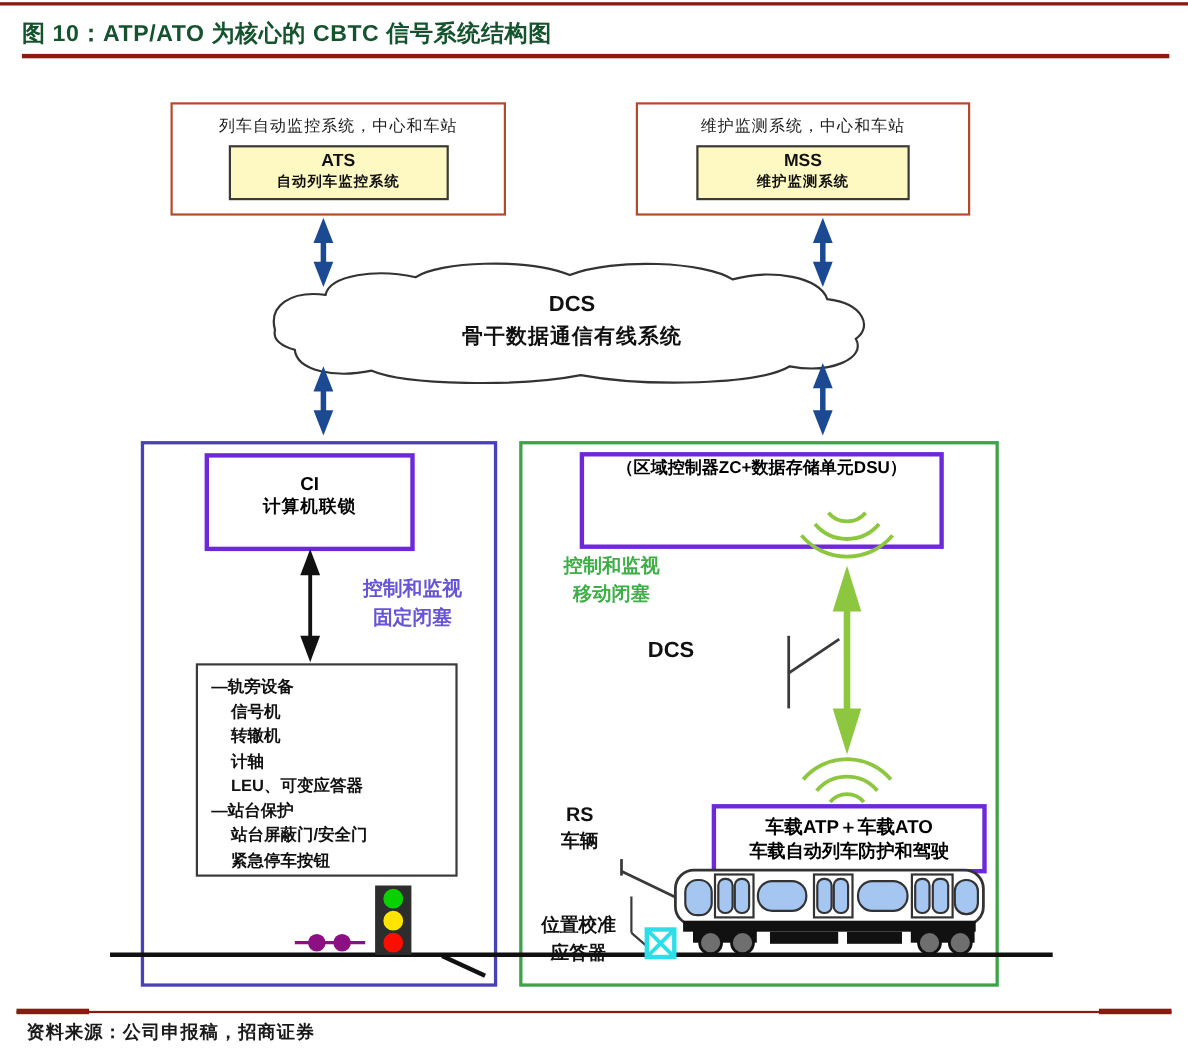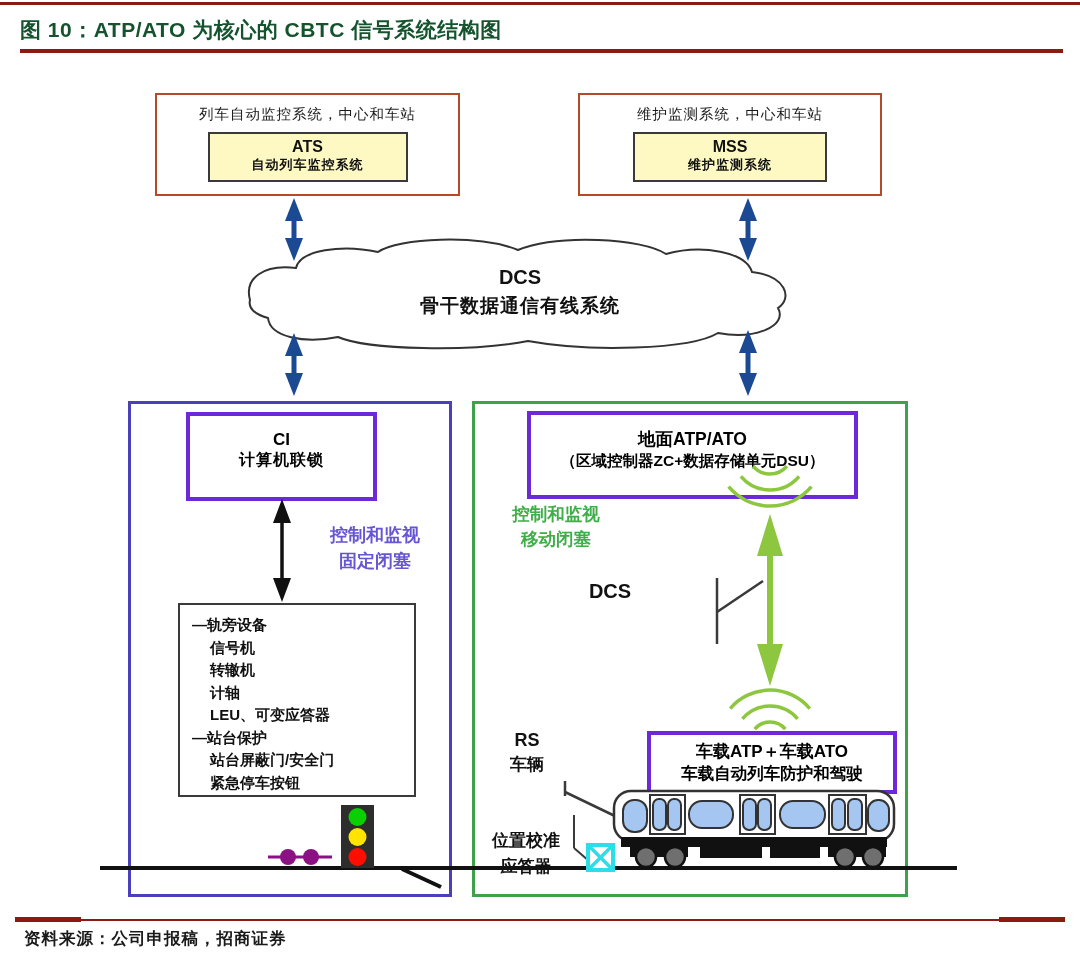--- a/index.html
+++ b/index.html
@@ -78,21 +78,20 @@
     <div class="indent">信号机</div>
     <div class="indent">转辙机</div>
     <div class="indent">计轴</div>
     <div class="indent">LEU、可变应答器</div>
     <div>—站台保护</div>
     <div class="indent">站台屏蔽门/安全门</div>
     <div class="indent">紧急停车按钮</div>
   </div>
 
   <div class="abs centerbox z2" style="left:527px;top:411px;width:323px;height:80px;">
-    <div style="font-weight:bold;font-size:17.5px;margin-top:12px;">地面ATP/ATO</div>
     <div style="font-weight:bold;font-size:15.5px;">（区域控制器ZC+数据存储单元DSU）</div>
   </div>
 
   <div class="abs note-green z2" style="left:494px;top:502px;width:124px;">
     <div>控制和监视</div>
     <div>移动闭塞</div>
   </div>
 
   <div class="abs blacklabel z2" style="left:505px;top:580px;width:210px;">
     <div style="font-size:20px;">DCS</div>

